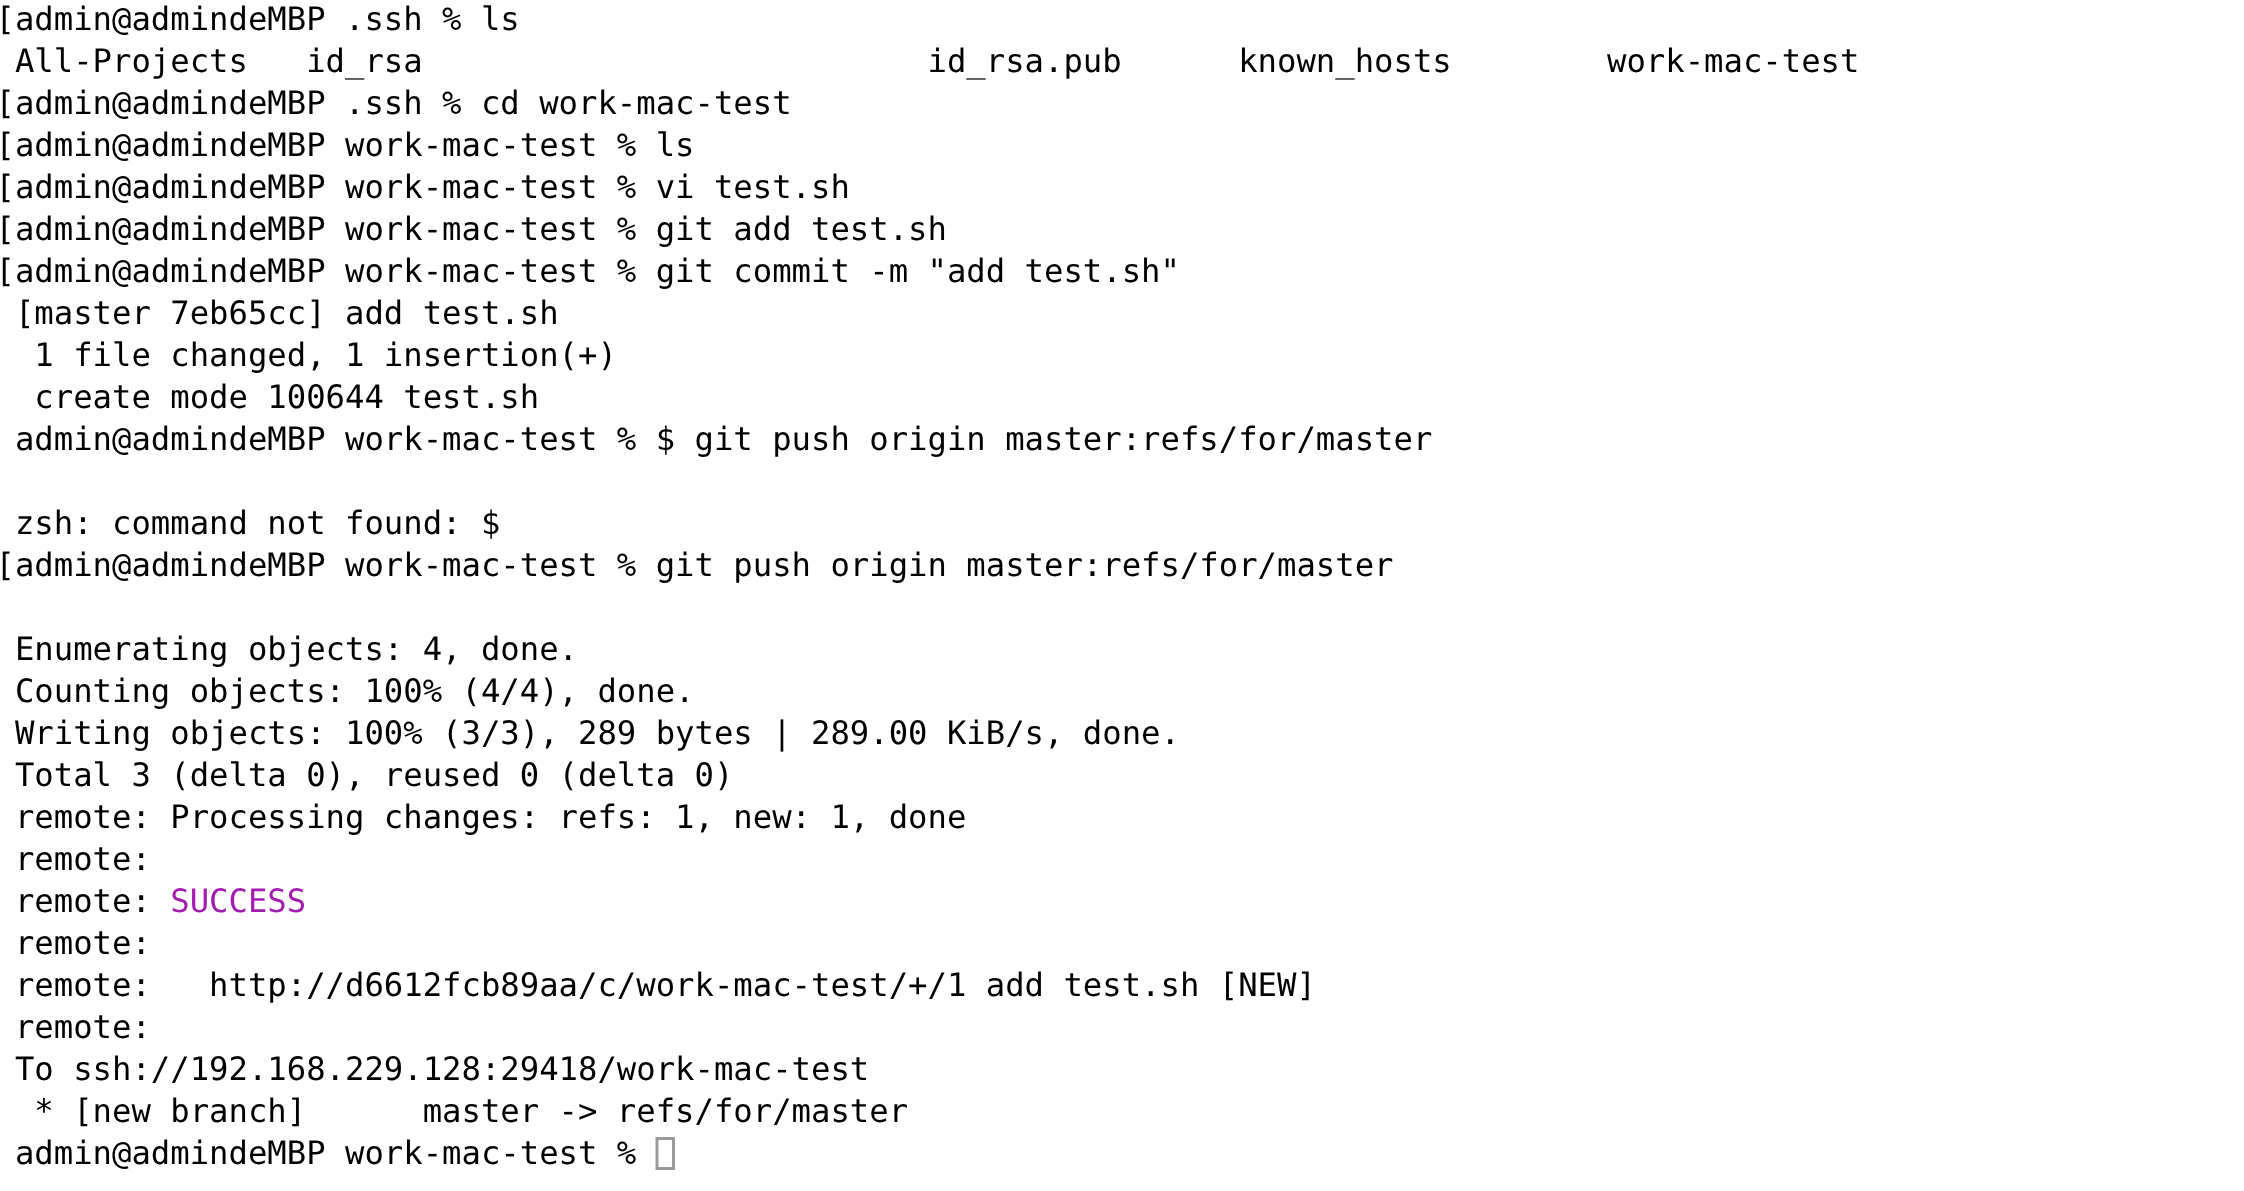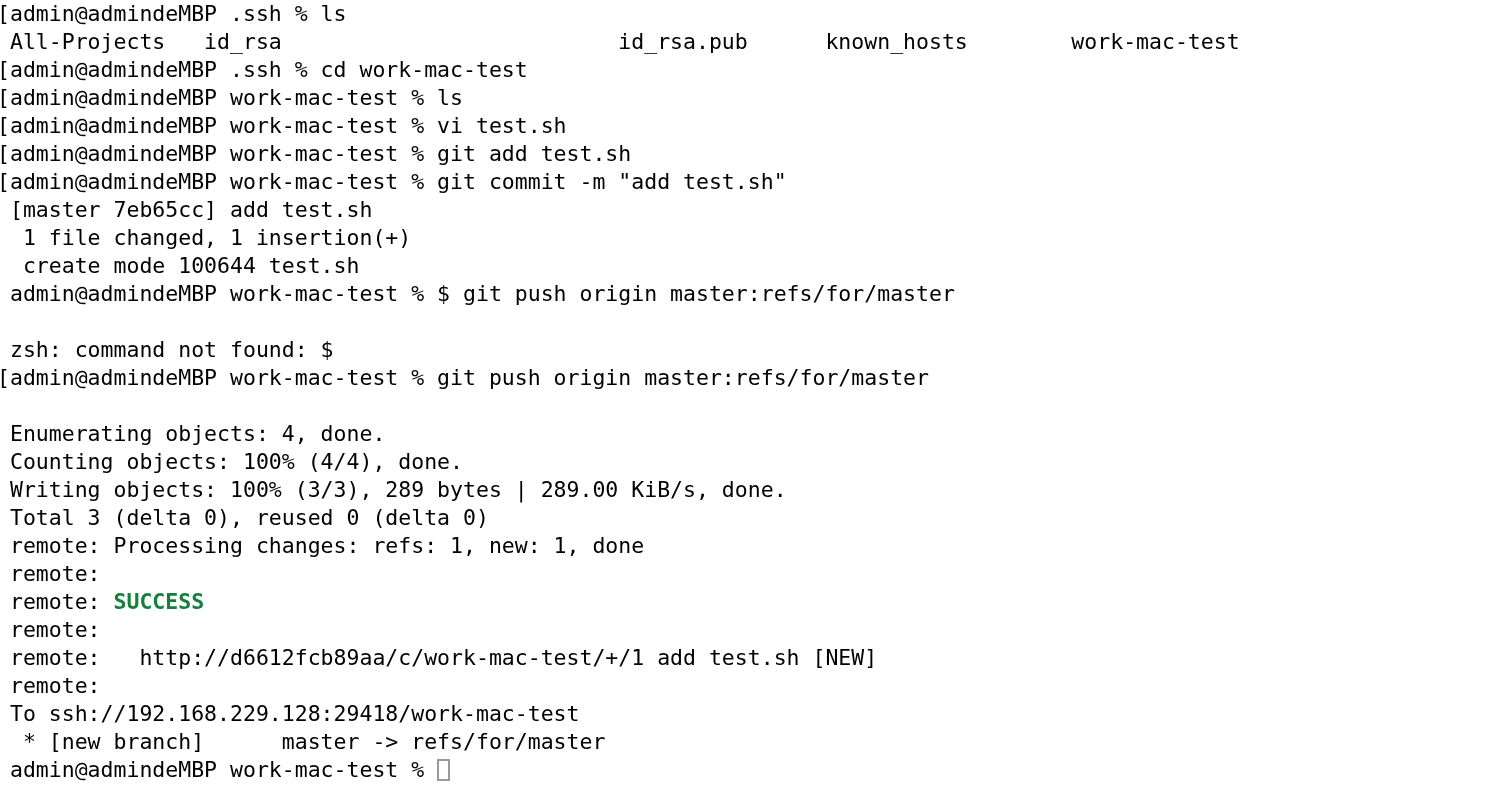--- a/index.html
+++ b/index.html
@@ -50,22 +50,22 @@
   .line span {
     white-space: pre;
   }
 
   .blank {
     height: 28px;
   }
 
   
   .ok {
-    color: #15803d;
-    font-weight: bold;
+    color: #a21caf;
+    font-weight: normal;
   }
 
   
   .cursor {
     display: inline-block;
     width: 13px;
     height: 22px;
     vertical-align: -4px;
     box-sizing: border-box;
     border: 2px solid #9a9a9a;

